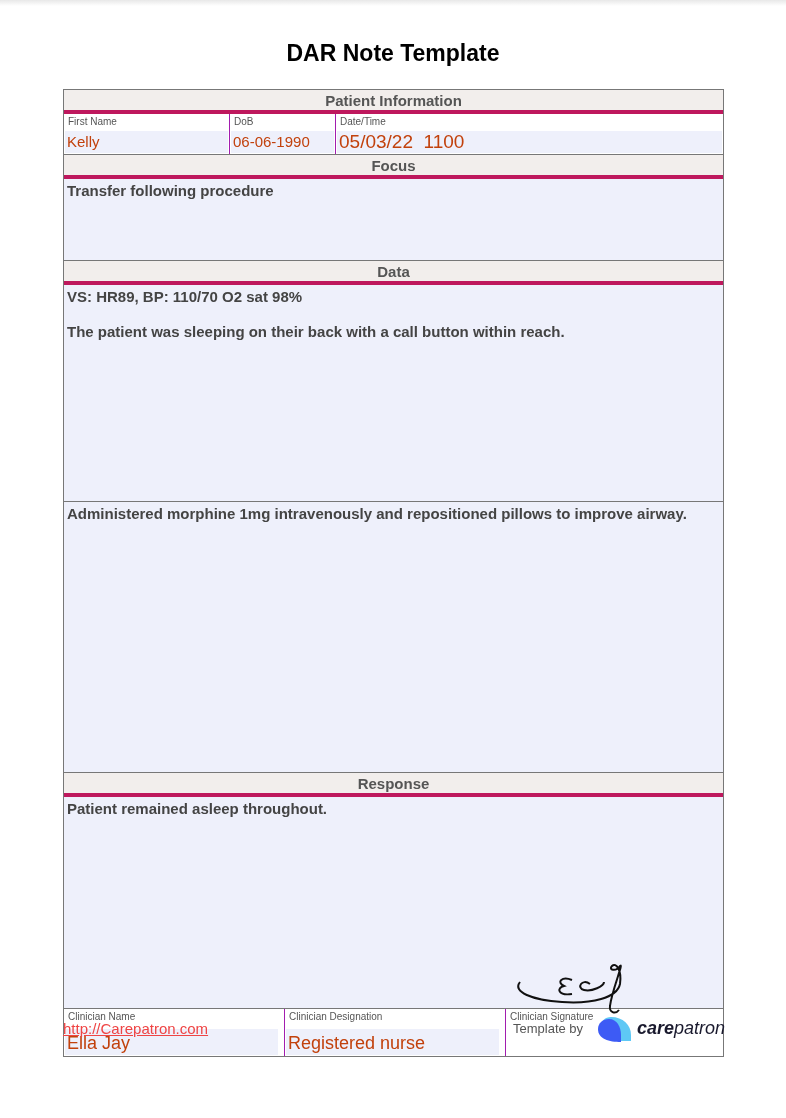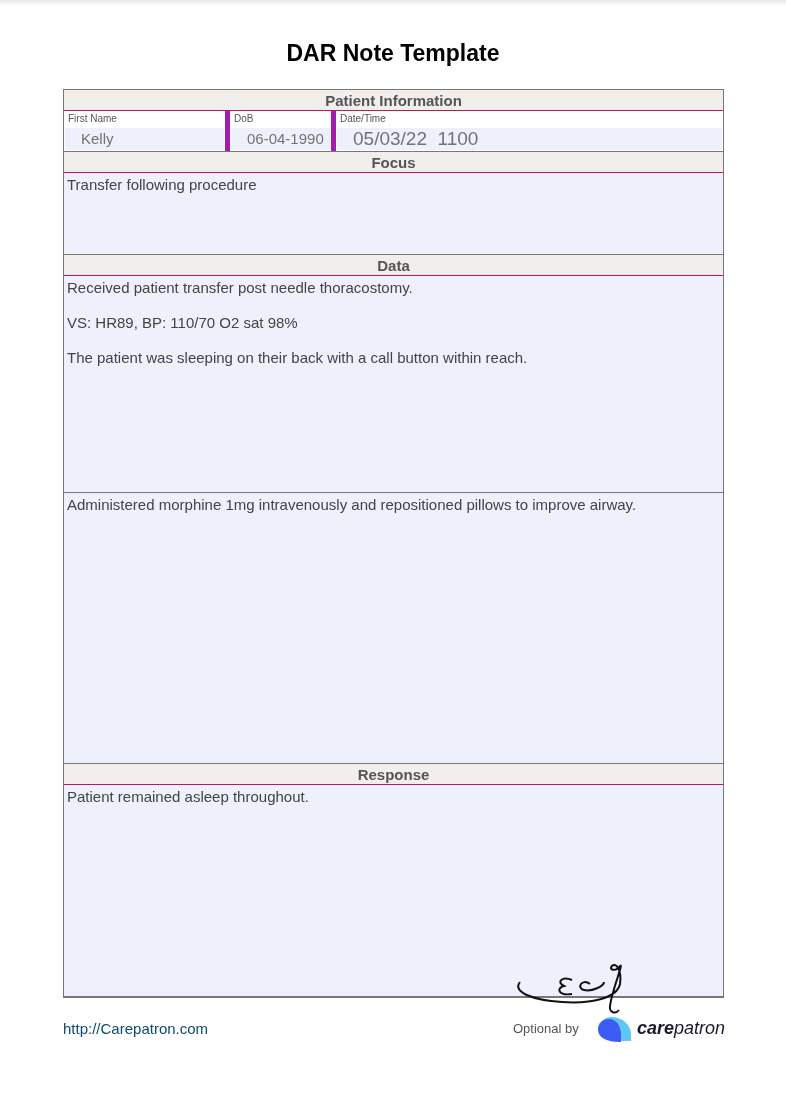--- a/index.html
+++ b/index.html
@@ -1,30 +1,30 @@
 <!DOCTYPE html>
 <html><head>
 <meta charset="utf-8">
 <style>
   html, body { margin: 0; padding: 0; }
   body { width: 786px; height: 1118px; background: #ffffff; position: relative; font-family: "Liberation Sans", sans-serif; color: #4a4a4a; overflow: hidden; }
   .topshadow { position: absolute; left: 0; top: 0; width: 786px; height: 6px; background: linear-gradient(#e8e8e8, #ffffff); }
   .title { position: absolute; left: 0; top: 40px; width: 786px; text-align: center; font-size: 23px; font-weight: bold; color: #000; }
   .form { position: absolute; left: 63px; top: 89px; width: 661px; border: 1px solid #777; box-sizing: border-box; }
-  .shead { background: #f2eeec; border-bottom: 1px solid #be185d; height: 20px; line-height: 21px; text-align: center; font-weight: bold; font-size: 15px; color: #555; }
+  .shead { background: #f2eeec; border-bottom: 4px solid #be185d; height: 20px; line-height: 21px; text-align: center; font-weight: bold; font-size: 15px; color: #555; }
   .row5 { display: flex; border-bottom: 1px solid #777; height: 40px; }
-  .cell { box-sizing: border-box; border-right: 5px solid #a21caf; position: relative; }
+  .cell { box-sizing: border-box; border-right: 1px solid #a21caf; position: relative; }
   .cell:last-child { border-right: none; }
   .lbl { font-size: 10px; color: #555; padding: 1px 4px; height: 13px; line-height: 13px; }
-  .val { background: #eef0fb; margin: 2px 1px 0 1px; height: 22px; line-height: 22px; font-size: 15px; padding-left: 16px; color: #737373; }
+  .val { background: #eef0fb; margin: 2px 1px 0 1px; height: 22px; line-height: 22px; font-size: 15px; padding-left: 2px; color: #c2410c; }
   .block { background: #eef0fb; border-bottom: 1px solid #777; padding: 3px 3px; box-sizing: border-box; font-size: 15px; color: #444; }
-  .block p { margin: 0 0 17px 0; line-height: 18px; }
+  .block p { margin: 0 0 17px 0; line-height: 18px; font-weight: bold; }
   .sig-row { display: flex; height: 47px; }
   .sig-row .val { font-size: 18px; height: 26px; line-height: 28px; margin-top: 5px; }
-  .footer-link { position: absolute; left: 63px; top: 1020px; font-size: 15px; color: #0c4a6e; }
+  .footer-link { position: absolute; left: 63px; top: 1020px; font-size: 15px; color: #ef4444; text-decoration: underline; }
   .powered { position: absolute; left: 513px; top: 1021px; font-size: 13px; color: #555; }
   .logo { position: absolute; left: 597px; top: 1015px; width: 40px; height: 28px; }
   .brand { position: absolute; left: 637px; top: 1018px; font-size: 18px; color: #1a1a2e; font-style: italic; }
   .brand b { font-weight: bold; }
   .signature { position: absolute; left: 512px; top: 960px; width: 120px; height: 60px; }
 </style>
 </head>
 <body>
 
 <div class="topshadow"></div>
@@ -33,56 +33,68 @@
 
 <div class="form">
   <div class="shead">Patient Information</div>
   <div class="row5">
     <div class="cell" style="width:166px">
       <div class="lbl">First Name</div>
       <div class="val">Kelly</div>
     </div>
     <div class="cell" style="width:106px">
       <div class="lbl">DoB</div>
-      <div class="val">06-04-1990</div>
+      <div class="val">06-06-1990</div>
     </div>
     <div class="cell" style="flex:1">
       <div class="lbl">Date/Time</div>
       <div class="val" style="font-size:19px;white-space:pre">05/03/22  1100</div>
     </div>
   </div>
 
   <div class="shead">Focus</div>
   <div class="block" style="height:82px">
     <p>Transfer following procedure</p>
   </div>
 
   <div class="shead">Data</div>
   <div class="block" style="height:217px">
-    <p>Received patient transfer post needle thoracostomy.</p>
     <p>VS: HR89, BP: 110/70 O2 sat 98%</p>
     <p>The patient was sleeping on their back with a call button within reach.</p>
   </div>
 
   <div class="block" style="height:271px">
     <p>Administered morphine 1mg intravenously and repositioned pillows to improve airway.</p>
   </div>
 
   <div class="shead">Response</div>
   <div class="block" style="height:212px">
     <p>Patient remained asleep throughout.</p>
   </div>
 
+  <div class="sig-row">
+    <div class="cell" style="width:221px">
+      <div class="lbl">Clinician Name</div>
+      <div class="val" style="margin-right:6px">Ella Jay</div>
+    </div>
+    <div class="cell" style="width:221px">
+      <div class="lbl">Clinician Designation</div>
+      <div class="val" style="margin-right:6px">Registered nurse</div>
+    </div>
+    <div class="cell" style="flex:1">
+      <div class="lbl">Clinician Signature</div>
+    </div>
+  </div>
 </div>
 
 <svg class="signature" viewBox="0 0 120 60">
   <path d="M8 22 C 0 32, 20 40, 50 42 C 80 44, 105 38, 108 24 C 110 10, 104 2, 100 6 C 96 10, 104 12, 108 6 C 112 2, 100 30, 98 46 C 97 52, 103 55, 107 50" fill="none" stroke="#111" stroke-width="2"></path>
   <path d="M60 20 C 50 16, 44 22, 52 26 C 44 28, 46 36, 60 34" fill="none" stroke="#111" stroke-width="2"></path>
   <path d="M78 24 C 70 18, 64 28, 72 30 C 80 32, 92 26, 92 22" fill="none" stroke="#111" stroke-width="2"></path>
 </svg>
 
 <div class="footer-link">http://Carepatron.com</div>
-<div class="powered">Optional by</div>
+<div class="powered">Template by</div>
 <svg class="logo" viewBox="0 0 40 28">
   <path d="M14 2 C 26 2, 34 10, 34 20 L 34 26 L 20 26 C 10 26, 4 20, 4 12 C 4 6, 8 2, 14 2 Z" fill="#5ec8f5"></path>
   <path d="M12 4 C 20 4, 24 12, 24 20 L 24 27 C 12 27, 1 24, 1 14 C 1 8, 6 4, 12 4 Z" fill="#3d5bf5"></path>
 </svg>
 <div class="brand"><b>care</b><span>patron</span></div>
 
 </body></html>

